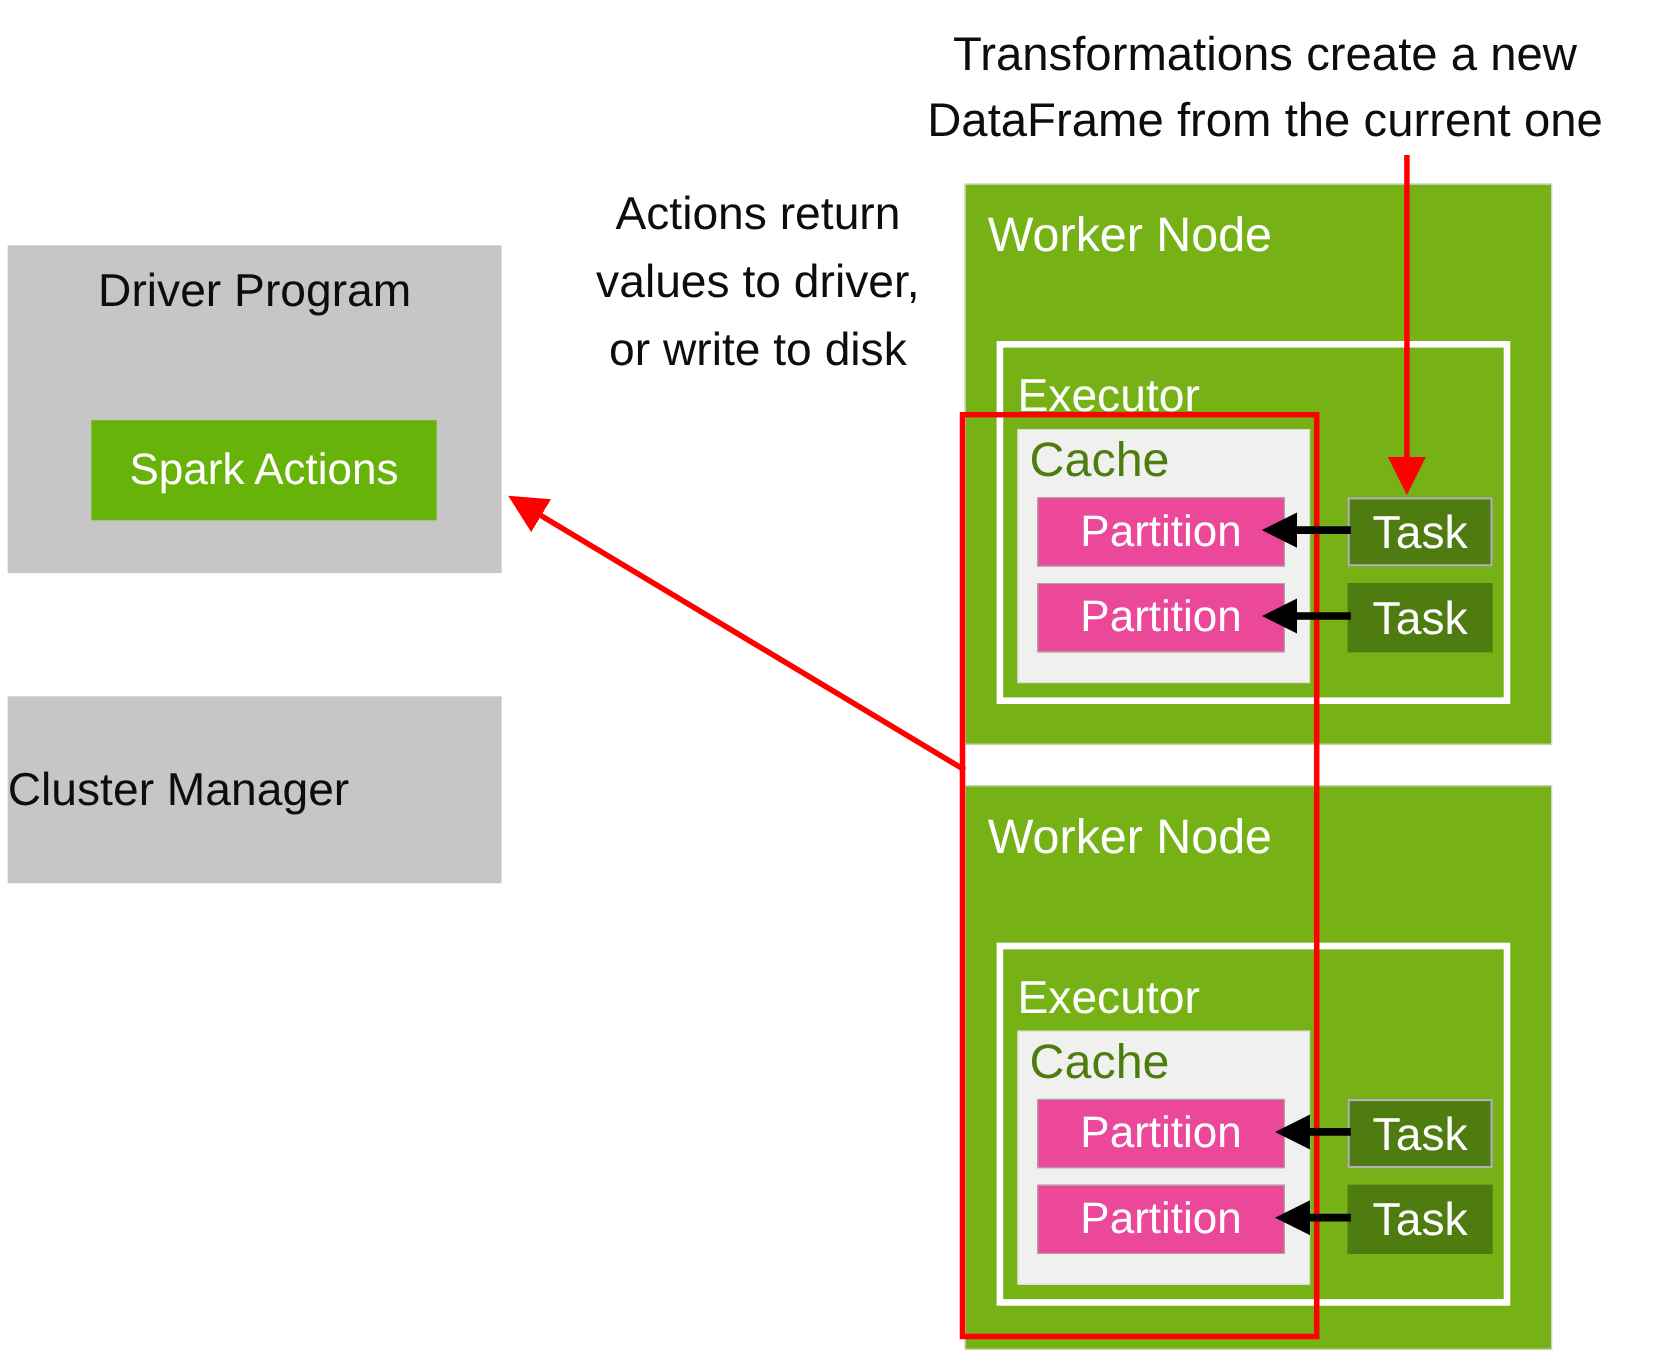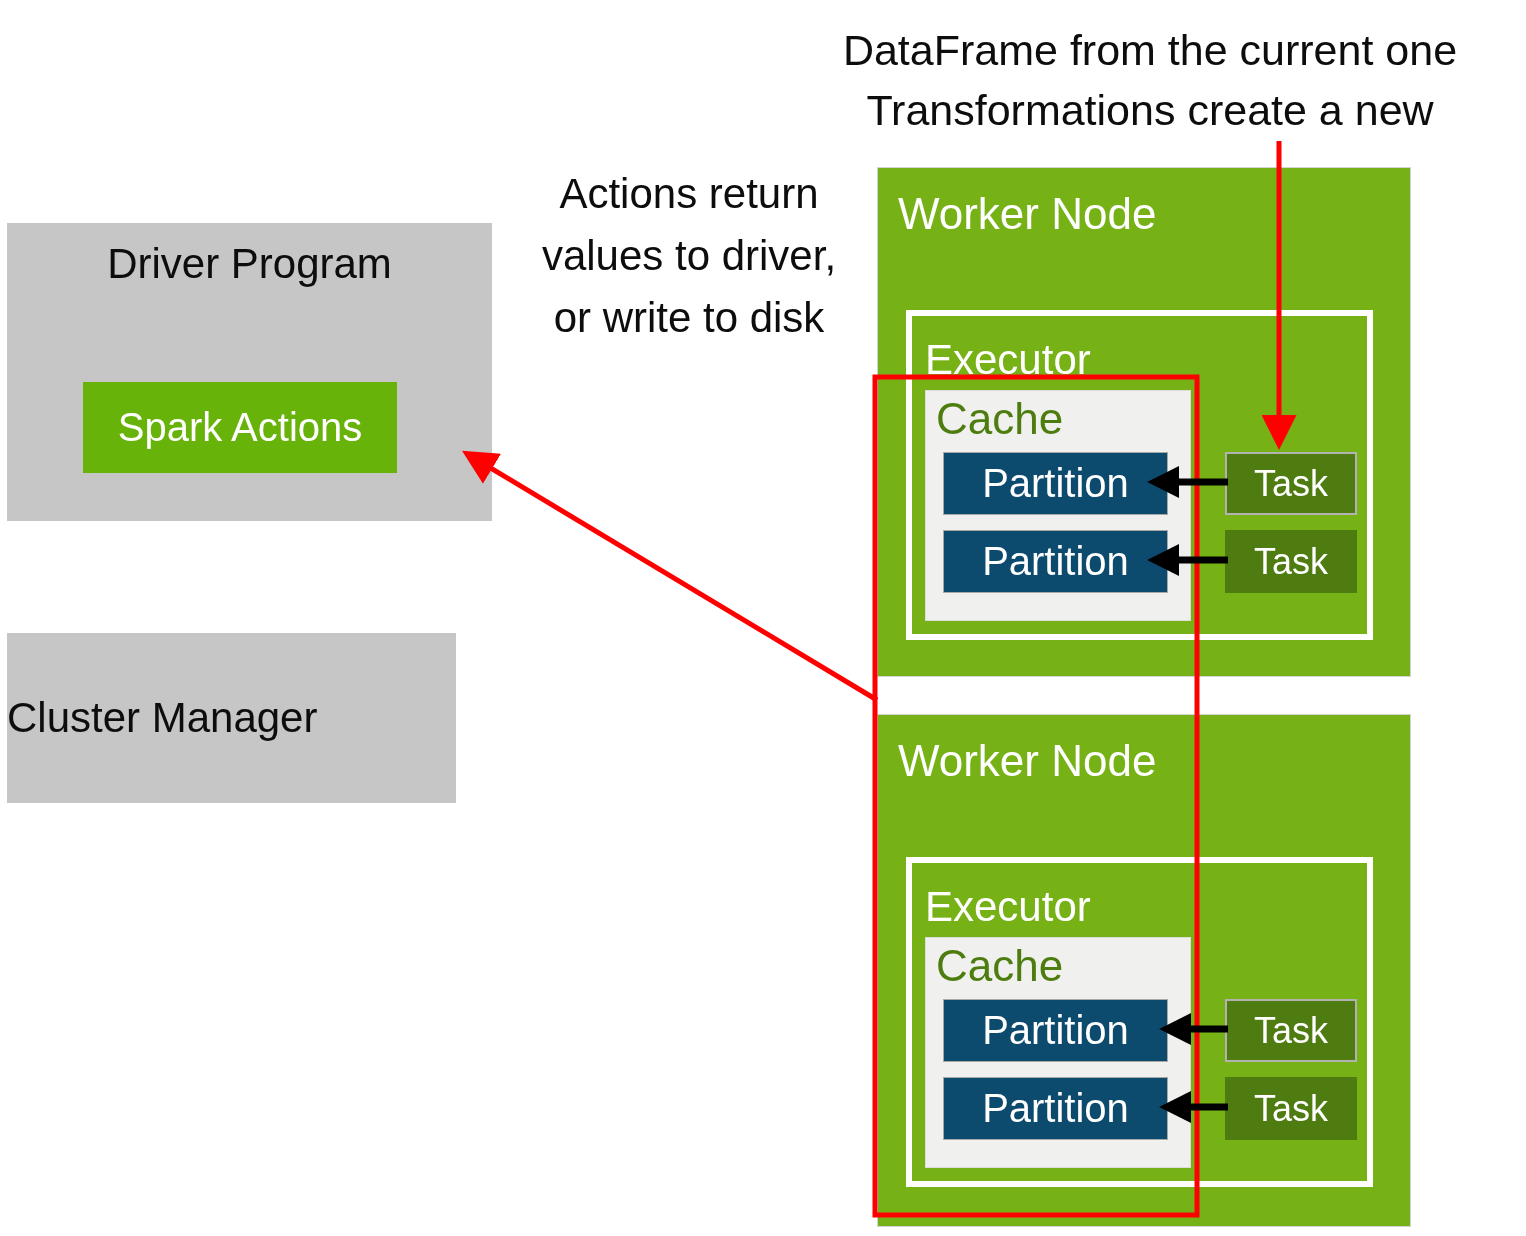--- a/index.html
+++ b/index.html
@@ -11,64 +11,64 @@
   .abs { position:absolute; }
 
   
   .note { text-align:center; color:#0d0d0d; }
   .note-transformations { left:790px; top:20px; width:720px; font-size:43px; line-height:60px; }
   .note-actions        { left:489px; top:163px; width:400px; font-size:42px; line-height:62px; }
   .note div { display:block; }
 
   
   .gray-box { background:#c6c6c6; }
-  .driver-box  { left:7px; top:223px; width:449px; height:298px;padding-left:36px; }
+  .driver-box  { left:7px; top:223px; width:449px; height:298px; }
   .driver-title { position:absolute; left:0; top:12px; width:100%; text-align:center;
                   font-size:42px; line-height:58px; color:#0d0d0d; }
   .spark-box { position:absolute; left:76px; top:159px; width:314px; height:91px;
                background:#68b30a; display:flex; align-items:center; justify-content:center;
                color:#ffffff; font-size:40px; }
   .cluster-box { left:7px; top:633px; width:449px; height:170px;
                  display:flex; align-items:center; justify-content:flex-start; font-size:42px; color:#0d0d0d; }
 
   
   .worker { left:858px; width:534px; background:#76b216; border:1px solid #d4d4d4; box-sizing:border-box;margin-left:19px; }
   .worker-1 { top:167px; height:510px; }
   .worker-2 { top:714px; height:513px; }
   .worker-title { position:absolute; left:20px; top:21px; color:#ffffff; font-size:44px; }
   .executor-frame { position:absolute; left:28px; top:142px; width:467px; height:330px;
                     border:6px solid #ffffff; box-sizing:border-box; }
   .executor-title { position:absolute; left:13px; top:20px; color:#ffffff; font-size:42px; }
   .cache { position:absolute; left:47px; top:222px; width:266px; height:231px;
            background:#f0f0ee; border:1px solid #dcdcdc; box-sizing:border-box; }
   .cache-title { position:absolute; left:10px; top:3px; color:#4d7c0f; font-size:44px; }
   .partition { position:absolute; left:17px; width:225px; height:63px;
-               background:#0c4a6e; border:1px solid #a8a8a8; box-sizing:border-box;
+               background:#ec4899; border:1px solid #a8a8a8; box-sizing:border-box;
                display:flex; align-items:center; justify-content:center;
                color:#ffffff; font-size:40px; }
   .partition-1 { top:61px; }
   .partition-2 { top:139px; }
   .task { position:absolute; left:347px; width:132px; height:63px; background:#4e7c10;
           display:flex; align-items:center; justify-content:center;
-          color:#ffffff; font-size:36px; box-sizing:border-box; }
+          color:#ffffff; font-size:42px; box-sizing:border-box; }
   .task-1 { top:284px; border:2px solid #b2b2b2; }
   .task-2 { top:362px; }
 
   
   .overlay { position:absolute; left:0; top:0; width:1526px; height:1236px;
              pointer-events:none; z-index:30; }
 </style>
 </head>
 <body>
 
 <div class="canvas">
 
   <div class="abs note note-transformations">
+    <div>Transformations create a new</div>
     <div>DataFrame from the current one</div>
-    <div>Transformations create a new</div>
   </div>
 
   <div class="abs note note-actions">
     <div>Actions return</div>
     <div>values to driver,</div>
     <div>or write to disk</div>
   </div>
 
   <div class="abs gray-box driver-box">
     <div class="driver-title">

